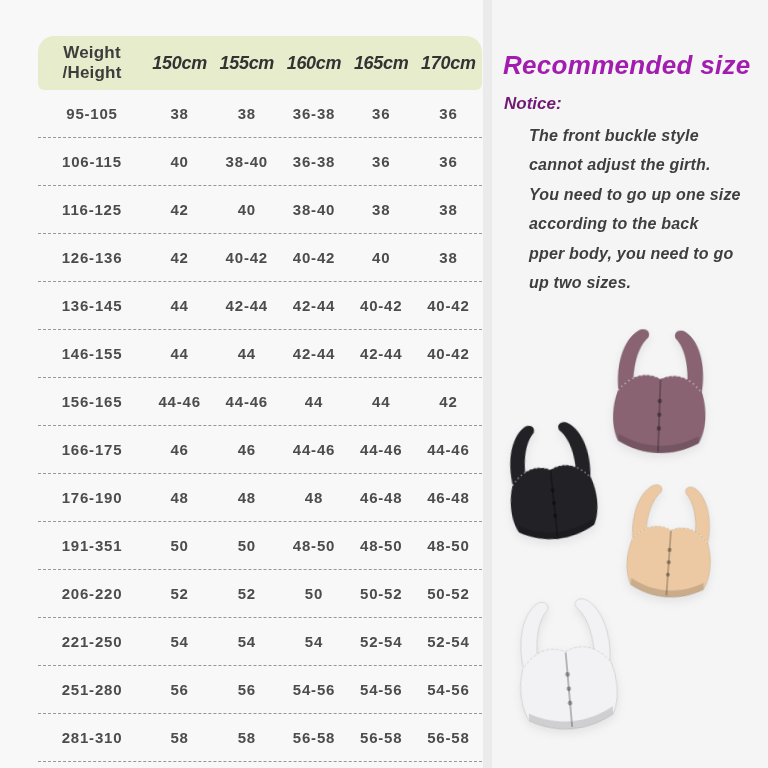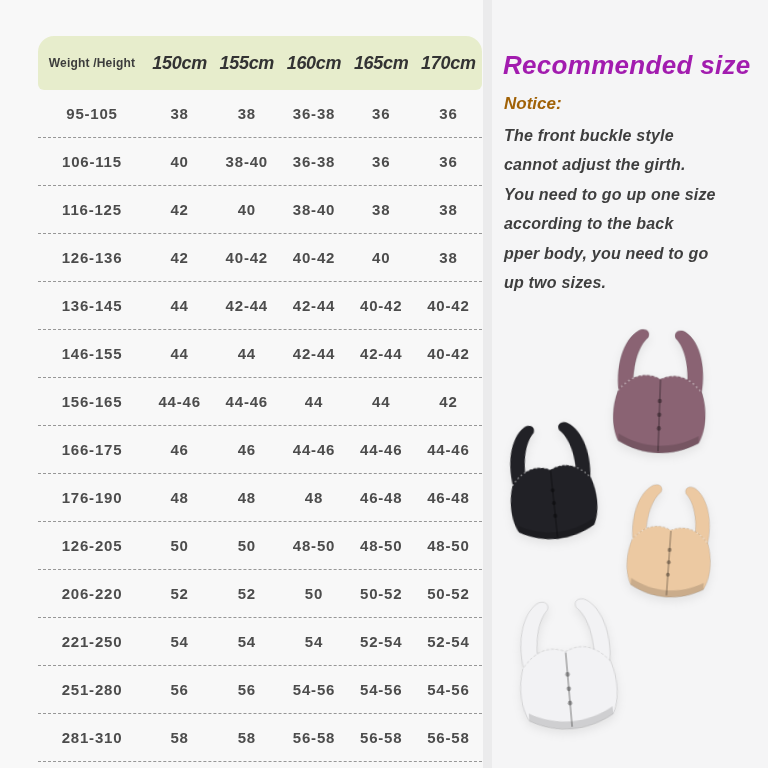--- a/index.html
+++ b/index.html
@@ -10,48 +10,48 @@
   }
   
   .left-panel{position:absolute;left:0;top:0;width:483px;height:768px;background:#f8f8f8;}
   .panel-seam{position:absolute;left:483px;top:0;width:9px;height:768px;background:#ebebec;}
 
   .header-row{
     position:absolute;left:38px;top:36px;width:444px;height:54px;
     background:#e7edcc;border-radius:16px 16px 6px 6px;
     display:grid;grid-template-columns:108px repeat(5,1fr);align-items:center;
   }
-  .corner-h{font-size:12px;font-weight:bold;color:#3d3d3d;text-align:center;letter-spacing:0.2px;}
+  .corner-h{font-size:17px;font-weight:bold;color:#3d3d3d;text-align:center;letter-spacing:0.2px;}
   .col-h{font-size:18px;font-weight:700;color:#333;text-align:center;letter-spacing:-0.3px;font-style:italic;}
 
   .table-body{position:absolute;left:38px;top:90px;width:444px;}
   .t-row{
     height:47px;display:grid;grid-template-columns:108px repeat(5,1fr);
     align-items:center;border-bottom:1.5px dashed #979797;
   }
   .weight-cell,.size-cell{
     text-align:center;font-size:15px;font-weight:600;color:#4c4c4c;letter-spacing:0.8px;
   }
 
   
   .rec-title{
     position:absolute;left:503px;top:50px;
     font-size:26px;font-weight:700;font-style:italic;color:#a21caf;
     letter-spacing:0.3px;white-space:nowrap;
   }
   .notice-label{
     position:absolute;left:504px;top:94px;
-    font-size:17px;font-weight:700;font-style:italic;color:#a16207;
+    font-size:17px;font-weight:700;font-style:italic;color:#701a75;
   }
   .notice-lines{
     position:absolute;left:504px;top:121px;
     font-size:16px;font-weight:600;font-style:italic;color:#3e3e3e;
     line-height:29.4px;letter-spacing:0.2px;
   }
-  .notice-line{white-space:nowrap;}
+  .notice-line{white-space:nowrap;margin-left:25px;}
 
   
   .bra-wrap{position:absolute;}
   .bra{display:block;width:100%;height:auto;filter:drop-shadow(0 4px 5px rgba(0,0,0,0.08));}
   .bra .bra-body,.bra .strap{stroke:rgba(0,0,0,0.12);stroke-width:1;}
   .bra .shade{fill:rgba(0,0,0,0.14);}
   .bra .seam{stroke:rgba(0,0,0,0.26);stroke-width:2;fill:none;}
   .bra .clasp{fill:rgba(0,0,0,0.32);}
   .bra .lace{fill:none;stroke:rgba(255,255,255,0.5);stroke-width:1.5;stroke-dasharray:2 3;}
 
@@ -151,21 +151,21 @@
   <div class="t-row">
     <div class="weight-cell">176-190</div>
     <div class="size-cell">48</div>
     <div class="size-cell">48</div>
     <div class="size-cell">48</div>
     <div class="size-cell">46-48</div>
     <div class="size-cell">46-48</div>
   </div>
 
   <div class="t-row">
-    <div class="weight-cell">126-205</div>
+    <div class="weight-cell">191-351</div>
     <div class="size-cell">50</div>
     <div class="size-cell">50</div>
     <div class="size-cell">48-50</div>
     <div class="size-cell">48-50</div>
     <div class="size-cell">48-50</div>
   </div>
 
   <div class="t-row">
     <div class="weight-cell">206-220</div>
     <div class="size-cell">52</div>

